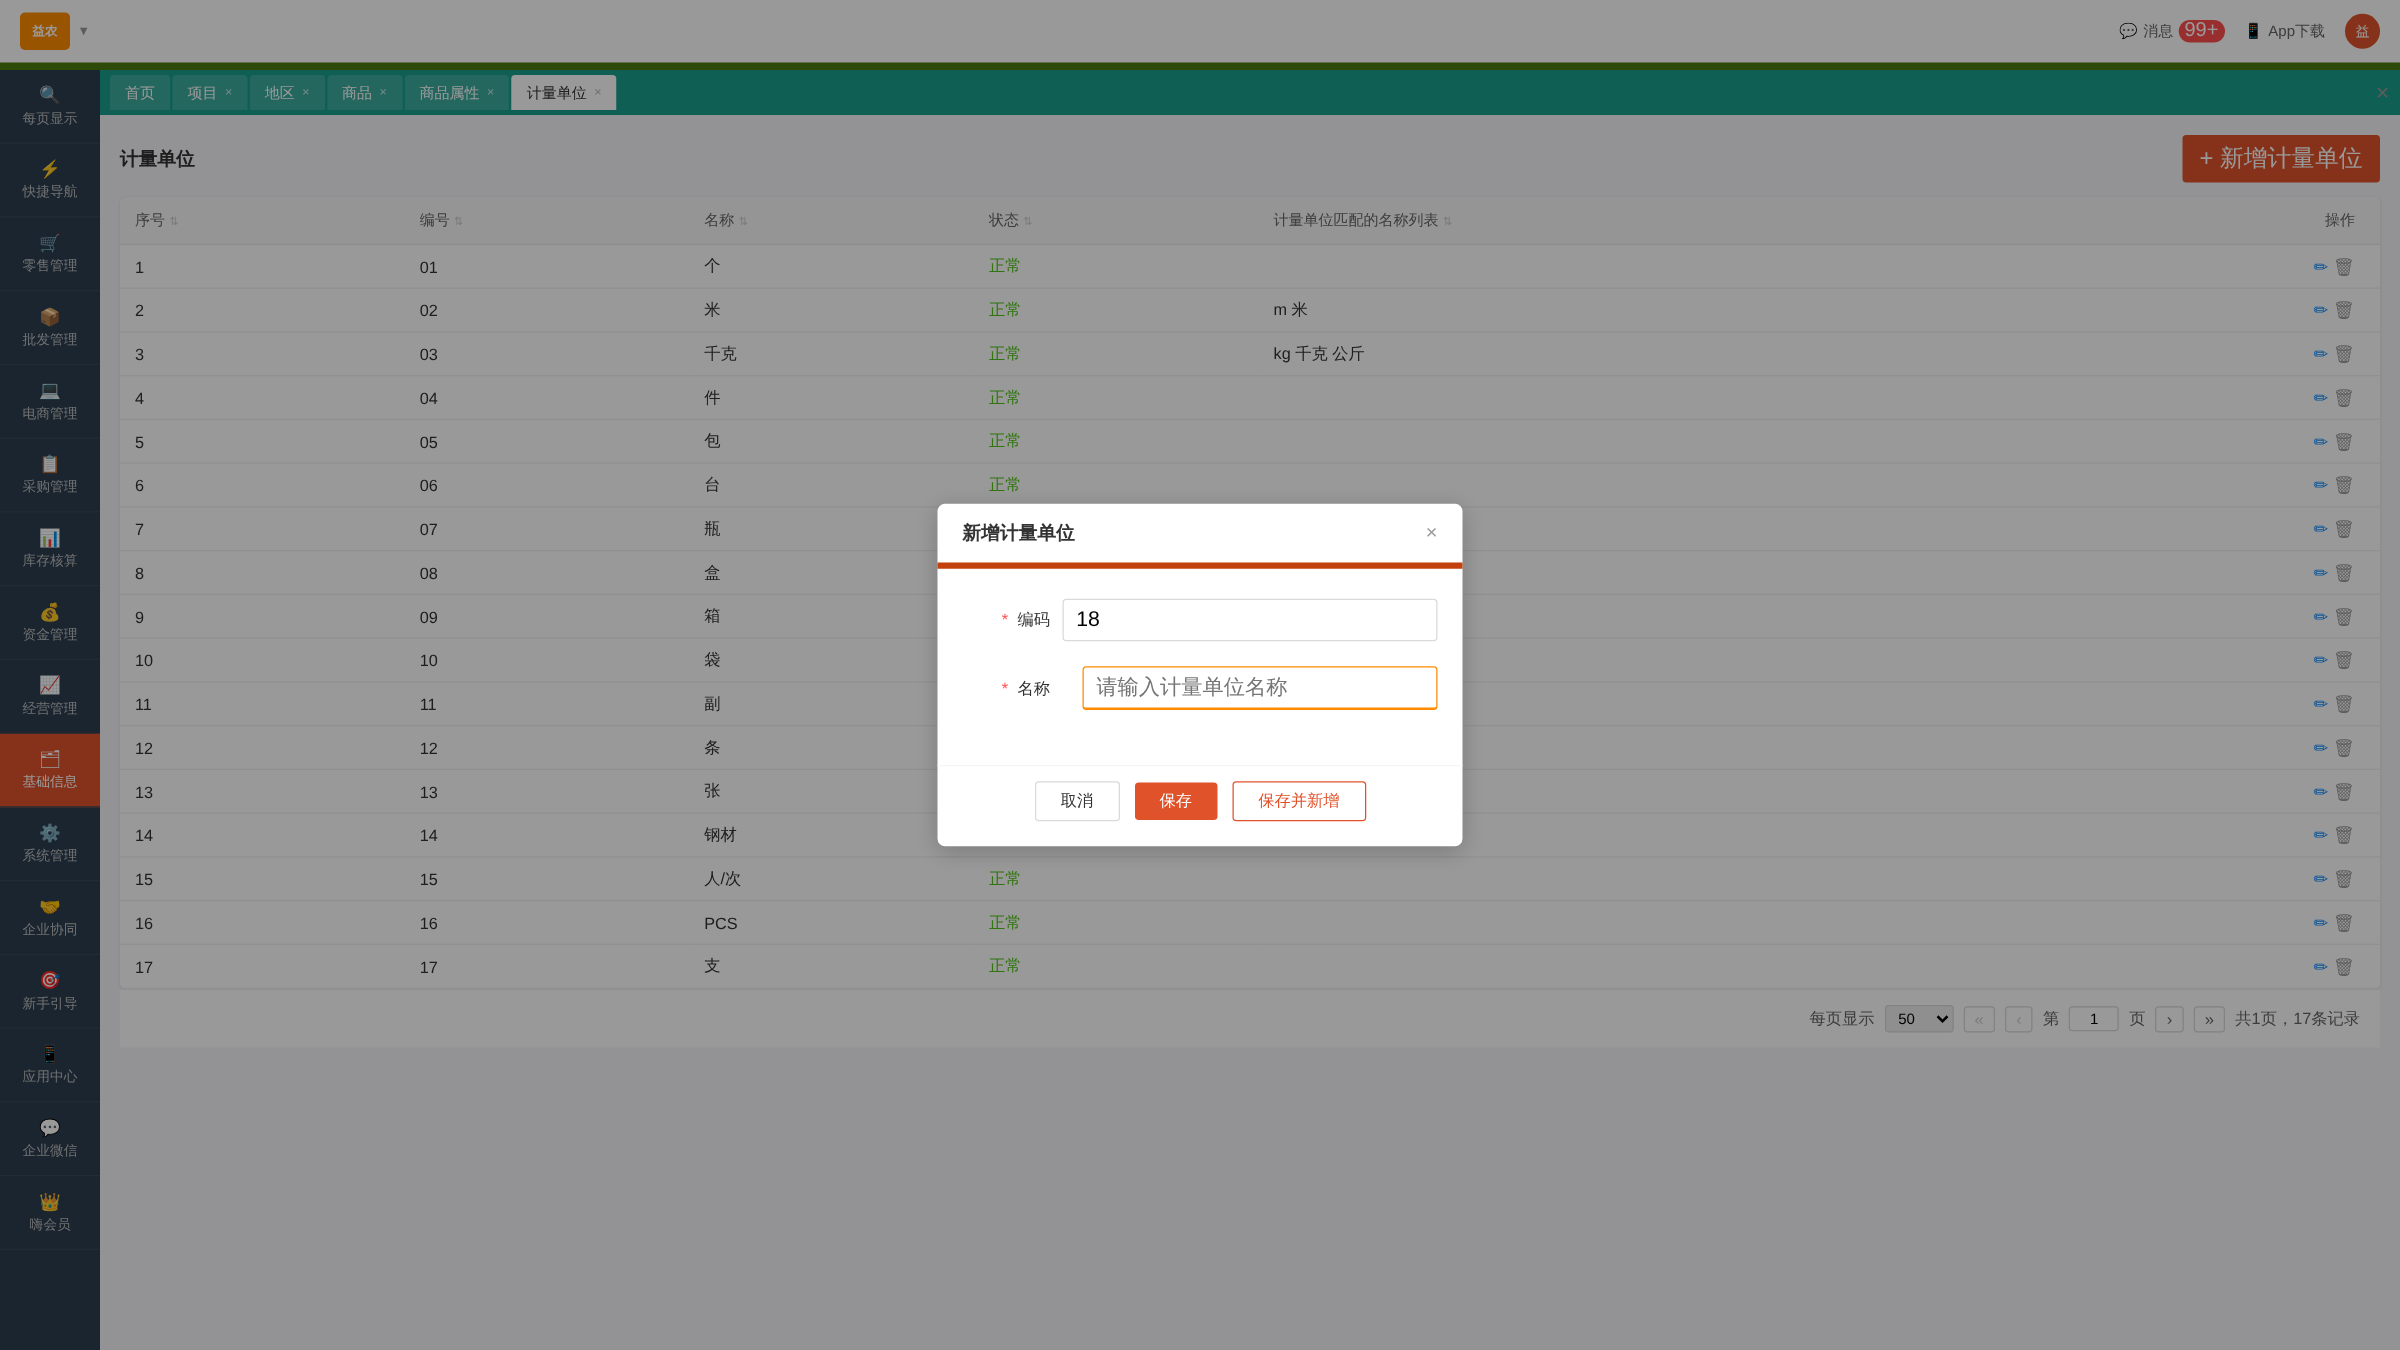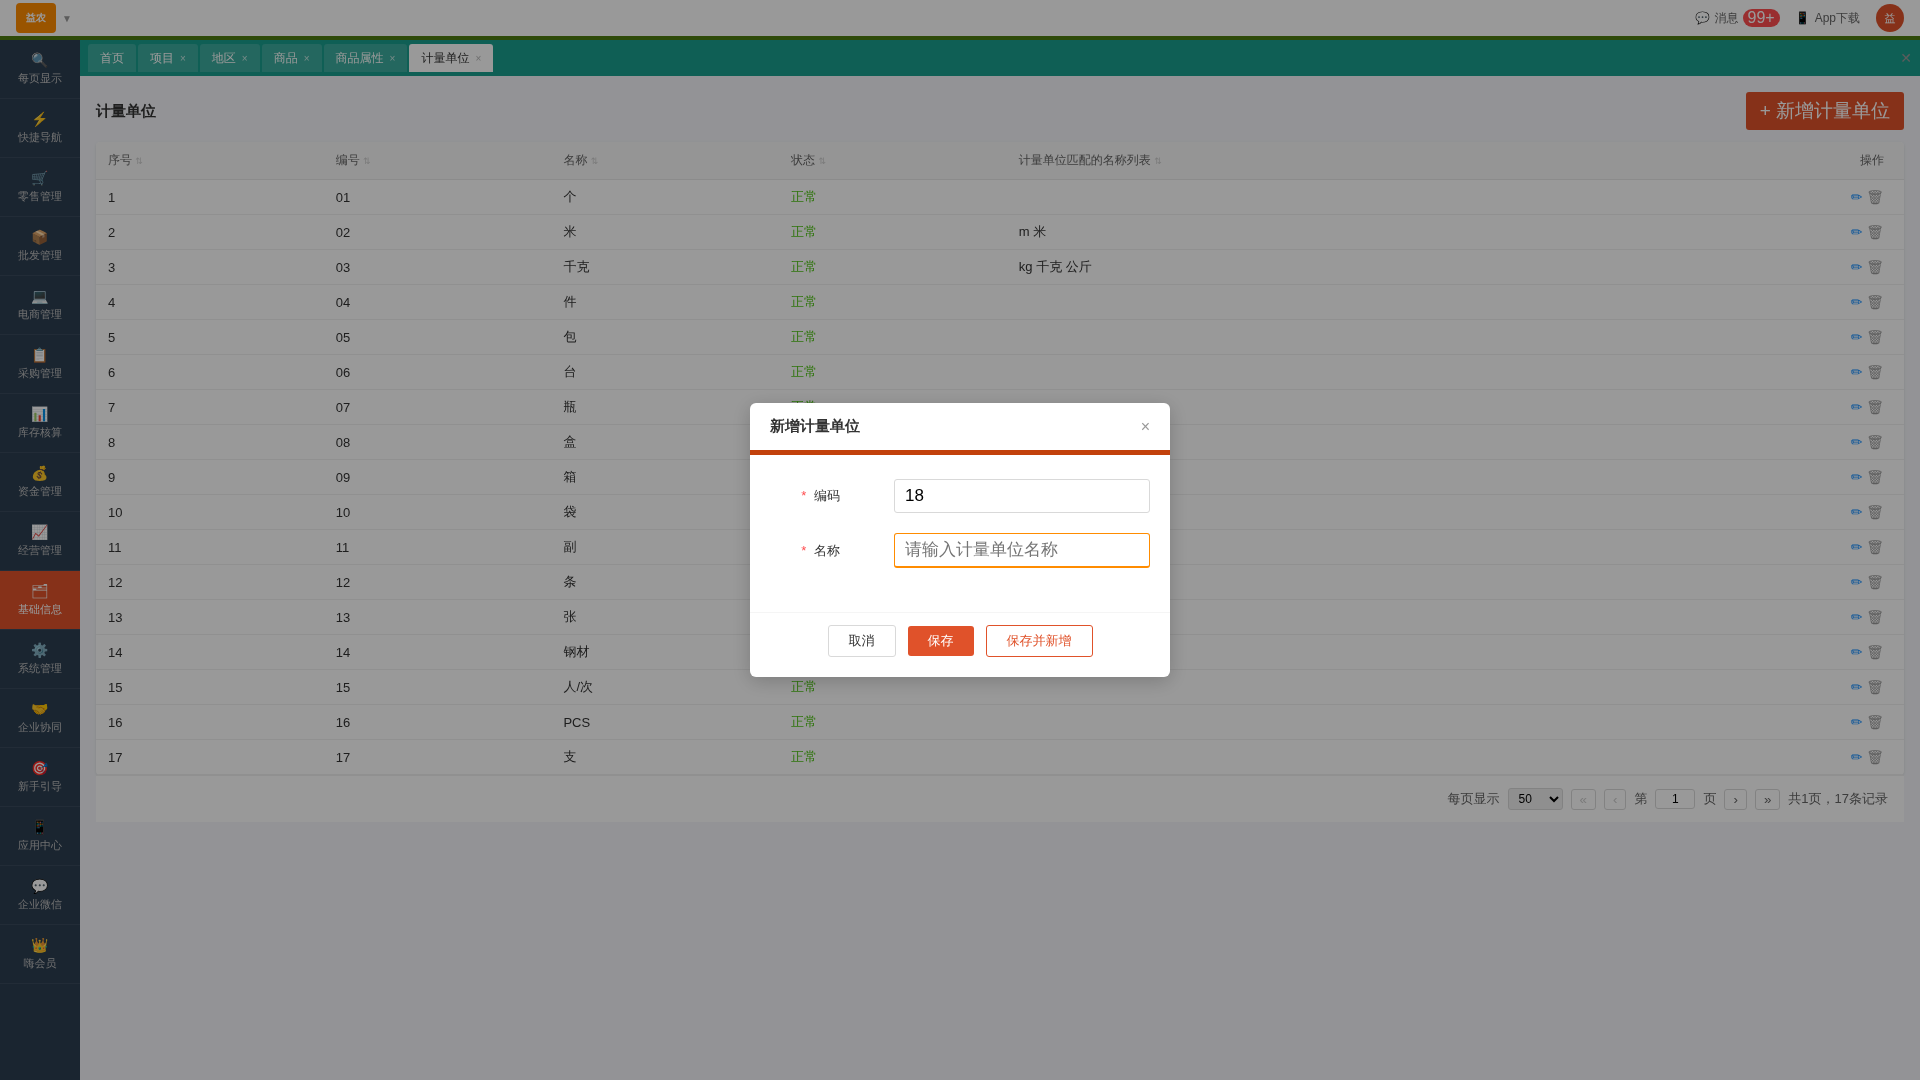--- a/index.html
+++ b/index.html
@@ -1,19 +1,19 @@
 <!DOCTYPE html>
 <html><head>
   <meta charset="utf-8">
   <style>
     * { box-sizing: border-box; margin: 0; padding: 0; }
     body { font-family: 'Microsoft YaHei', Arial, sans-serif; font-size: 13px; background: #f0f2f5; color: #333; height: 1080px; width: 1920px; overflow: hidden; display: flex; flex-direction: column; }
 
     
-    .top-bar { height: 40px; background: #fff; border-bottom: 4px solid #4d7c0f; display: flex; align-items: center; padding: 0 16px; justify-content: space-between; }
+    .top-bar { height: 56px; background: #fff; border-bottom: 6px solid #4d7c0f; display: flex; align-items: center; padding: 0 16px; justify-content: space-between; }
     .top-bar-left { display: flex; align-items: center; gap: 10px; }
     .logo-area { display: flex; align-items: center; gap: 6px; width: 80px; }
     .logo-img { width: 40px; height: 30px; background: #ff8c00; border-radius: 4px; display: flex; align-items: center; justify-content: center; color: white; font-size: 10px; font-weight: bold; }
     .dropdown-arrow { color: #999; font-size: 10px; }
     .top-bar-right { display: flex; align-items: center; gap: 16px; }
     .top-right-item { display: flex; align-items: center; gap: 4px; color: #666; cursor: pointer; font-size: 12px; }
     .badge { background: #ff4d4f; color: white; border-radius: 10px; padding: 0 5px; font-size: 16px; min-width: 16px; text-align: center; }
     .avatar { width: 28px; height: 28px; background: #e0522a; border-radius: 50%; display: flex; align-items: center; justify-content: center; color: white; font-size: 11px; }
 
     
@@ -60,25 +60,25 @@
     .page-btn:disabled { color: #ccc; cursor: default; }
     .page-input { border: 1px solid #d9d9d9; border-radius: 3px; padding: 2px 6px; width: 40px; text-align: center; font-size: 12px; }
 
     
     .modal-overlay { position: fixed; top: 0; left: 0; right: 0; bottom: 0; background: rgba(0,0,0,0.4); display: flex; align-items: center; justify-content: center; z-index: 1000; }
     .modal { background: #fff; border-radius: 6px; width: 420px; box-shadow: 0 4px 20px rgba(0,0,0,0.2); }
     .modal-header { display: flex; align-items: center; justify-content: space-between; padding: 14px 20px; border-bottom: 5px solid #c2410c; }
     .modal-title { font-size: 15px; font-weight: bold; }
     .modal-close { color: #999; cursor: pointer; font-size: 16px; }
     .modal-body { padding: 24px 20px; }
-    .form-row { display: flex; align-items: center; margin-bottom: 20px; gap: 44px; }
+    .form-row { display: flex; align-items: center; margin-bottom: 20px; }
     .form-label { width: 70px; text-align: right; margin-right: 10px; font-size: 13px; color: #333; }
     .required-star { color: #ff4d4f; margin-right: 4px; }
     .form-input { flex: 1; border: 1px solid #d9d9d9; border-radius: 3px; padding: 6px 10px; font-size: 17px; outline: none; }
-    .form-input.active-orange { border-color: #ff8c00; border-bottom: 2px solid #ff8c00; }
+    .form-input.active-orange { border-color: #ff8c00; border-bottom: 2px solid #ff8c00; margin-left: 16px; }
     .modal-footer { display: flex; align-items: center; justify-content: center; padding: 12px 20px 20px; gap: 12px; border-top: 1px solid #f5f5f5; }
     .btn-cancel { border: 1px solid #d9d9d9; background: #fff; color: #333; padding: 6px 20px; border-radius: 3px; cursor: pointer; font-size: 13px; }
     .btn-save { border: none; background: #e0522a; color: #fff; padding: 6px 20px; border-radius: 3px; cursor: pointer; font-size: 13px; }
     .btn-save-new { border: 1px solid #e0522a; background: #fff; color: #e0522a; padding: 6px 20px; border-radius: 3px; cursor: pointer; font-size: 13px; }
   </style>
 </head>
 <body>
 
 <div class="top-bar">
   <div class="top-bar-left">

